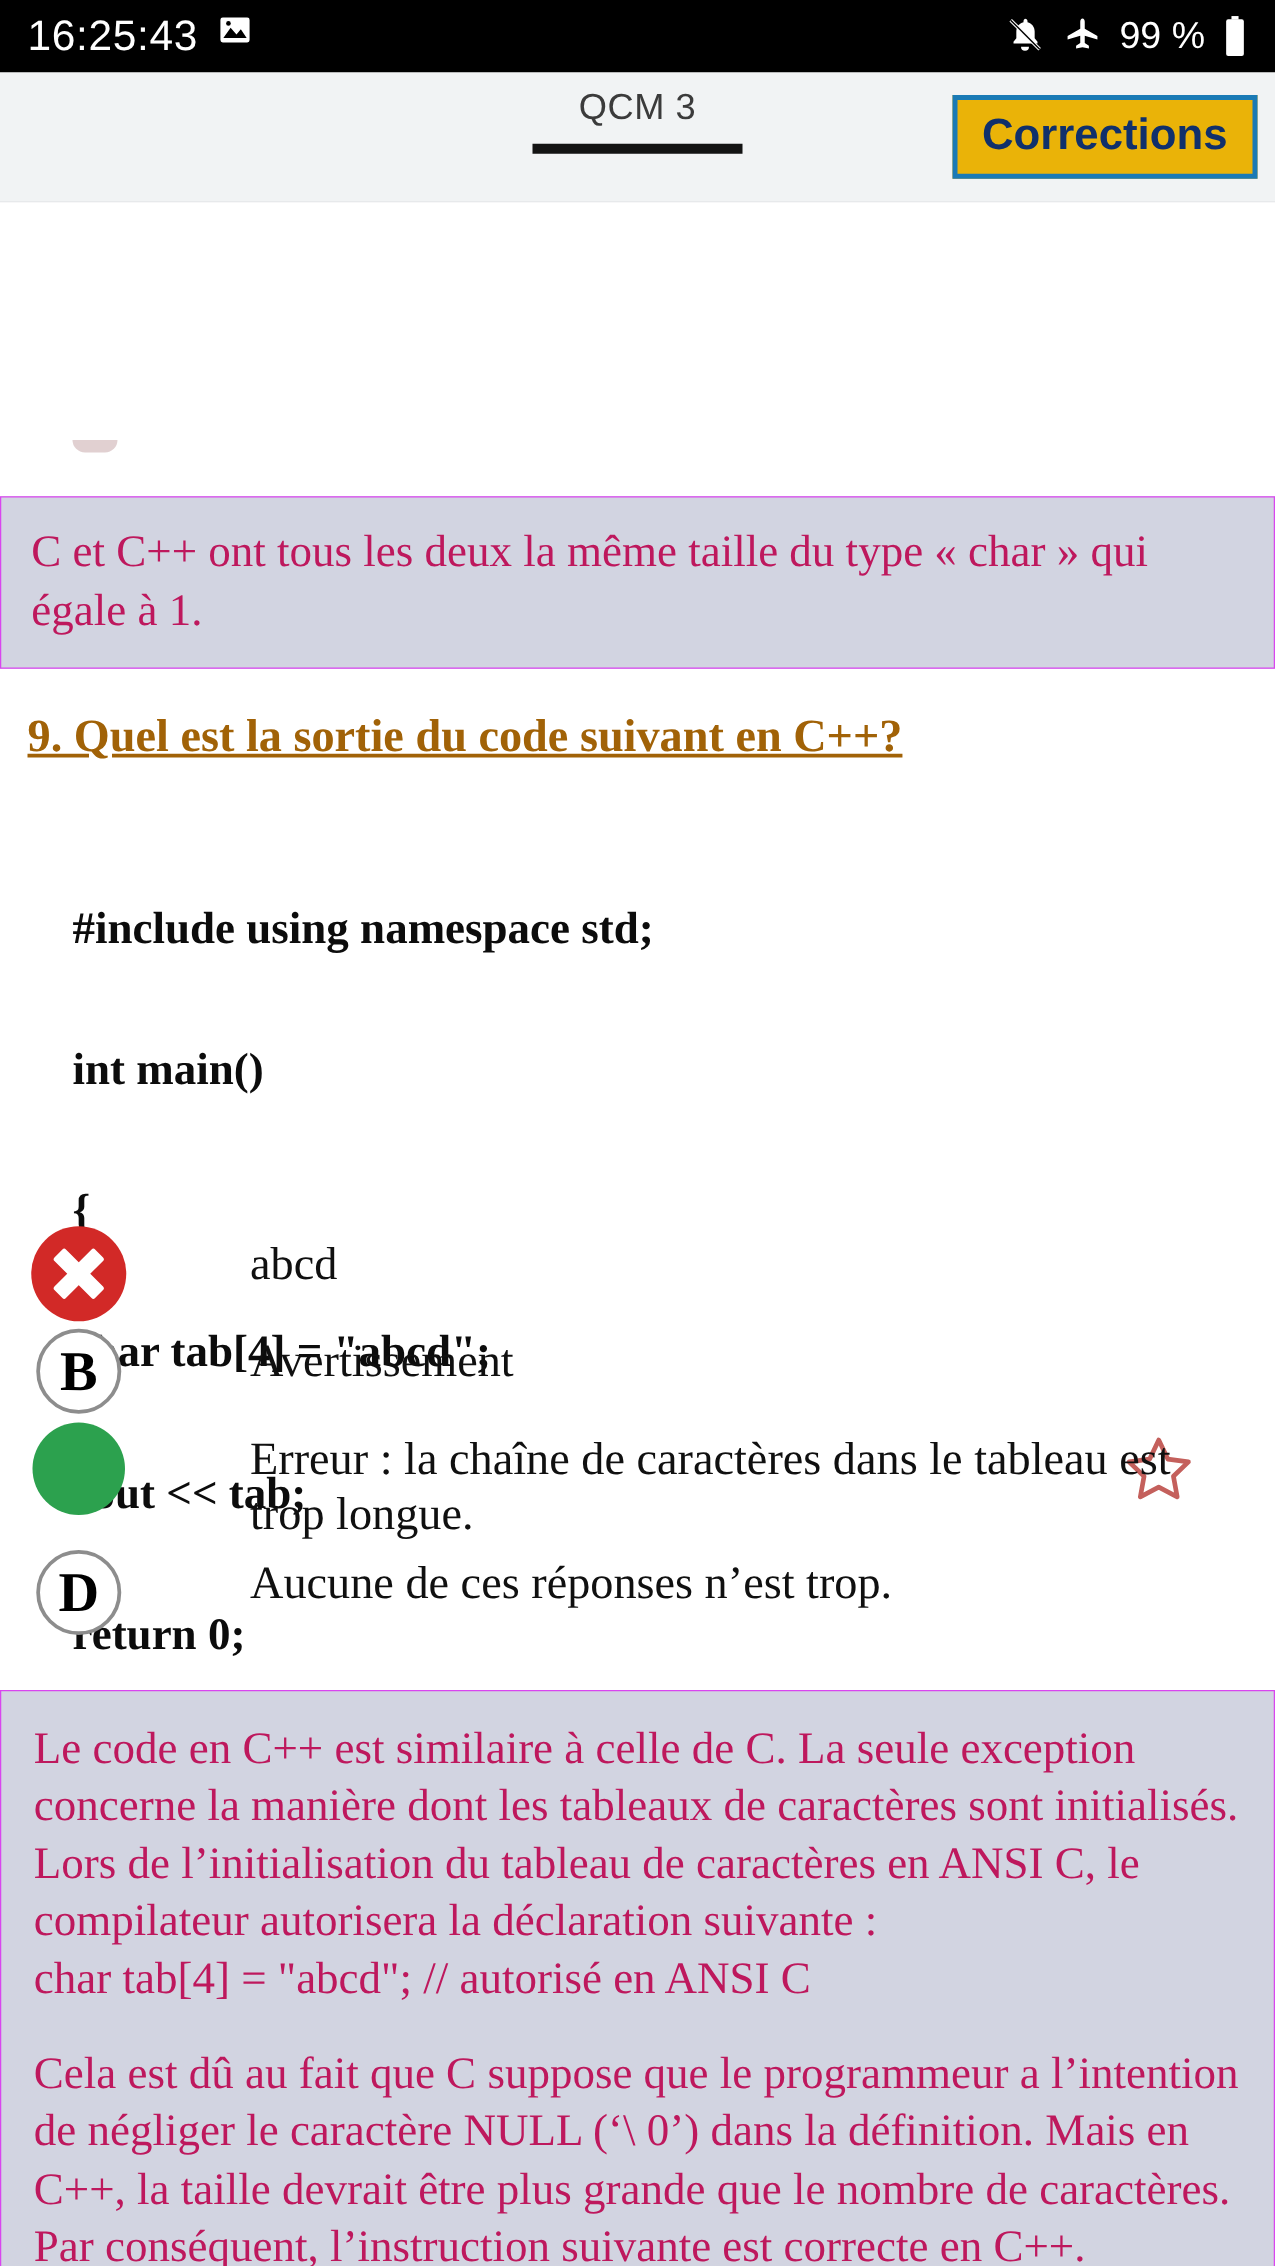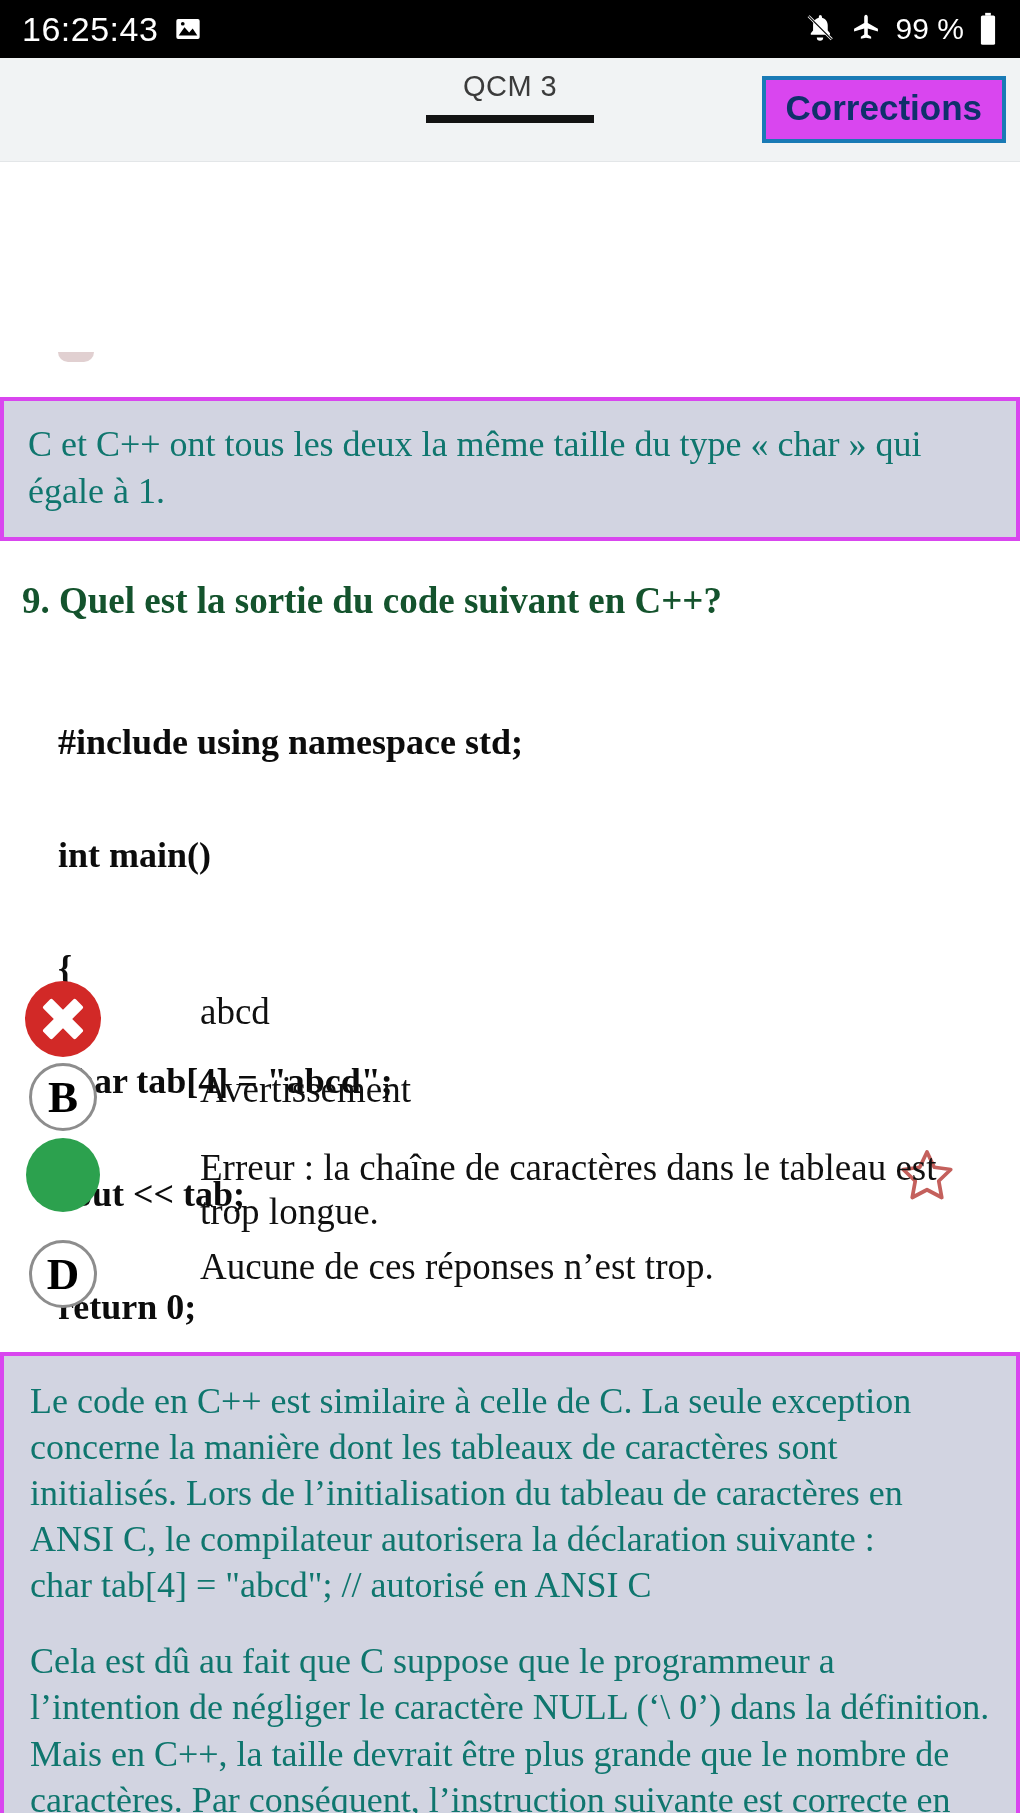--- a/index.html
+++ b/index.html
@@ -15,21 +15,21 @@
   
   .status-bar {
     height: 58px;
     background: #000000;
     color: #ffffff;
     display: flex;
     align-items: center;
     padding: 0 22px;
     font-family: "Liberation Sans", sans-serif;
   }
-  .status-left { display: flex; align-items: center; gap: 16px; }
+  .status-left { display: flex; align-items: flex-start; gap: 16px; }
   .status-clock { font-size: 34px; letter-spacing: 0.5px; font-weight: 400; }
   .status-right {
     margin-left: auto;
     display: flex;
     align-items: flex-start;
     gap: 14px;
   }
   .status-battery-text { font-size: 30px; }
   .svg-ic { display: block; }
 
@@ -61,21 +61,21 @@
     width: 168px;
     height: 8px;
     background: #131313;
     margin: 0 auto;
   }
   .corrections-btn {
     position: absolute;
     right: 14px;
     top: 18px;
     border: 4px solid #1a7ab5;
-    background: #d946ef;
+    background: #eab308;
     color: #10306b;
     font-family: "Liberation Sans", sans-serif;
     font-weight: bold;
     font-size: 35px;
     padding: 10px 20px 14px 20px;
     line-height: 1;
     cursor: pointer;
   }
 
   
@@ -93,43 +93,44 @@
     top: 190px;
     left: 58px;
     width: 36px;
     height: 10px;
     border-radius: 0 0 18px 18px;
     background: #c9a9ab;
     opacity: 0.55;
   }
 
   .explain-box {
-    border: 4px solid #d946ef;
+    border: 1px solid #d946ef;
     background: #d2d4e1;
     padding: 20px 22px 22px 24px;
     font-size: 36px;
     line-height: 1.30;
-    color: #0f766e;
+    color: #be185d;
   }
   .box-top {
     position: absolute;
     top: 235px;
     left: 0px;
     width: 1020px;
   }
 
   .question {
     position: absolute;
-    top: 416px;
+    top: 405px;
     left: 22px;
     width: 960px;
     font-size: 37px;
     font-weight: bold;
-    color: #14532d;
+    color: #a16207;
     line-height: 1.25;
+    text-decoration: underline;
   }
 
   .code-block {
     position: absolute;
     top: 490px;
     left: 58px;
     font-size: 36px;
     font-weight: bold;
     line-height: 1.0;
     color: #0c0c0c;

